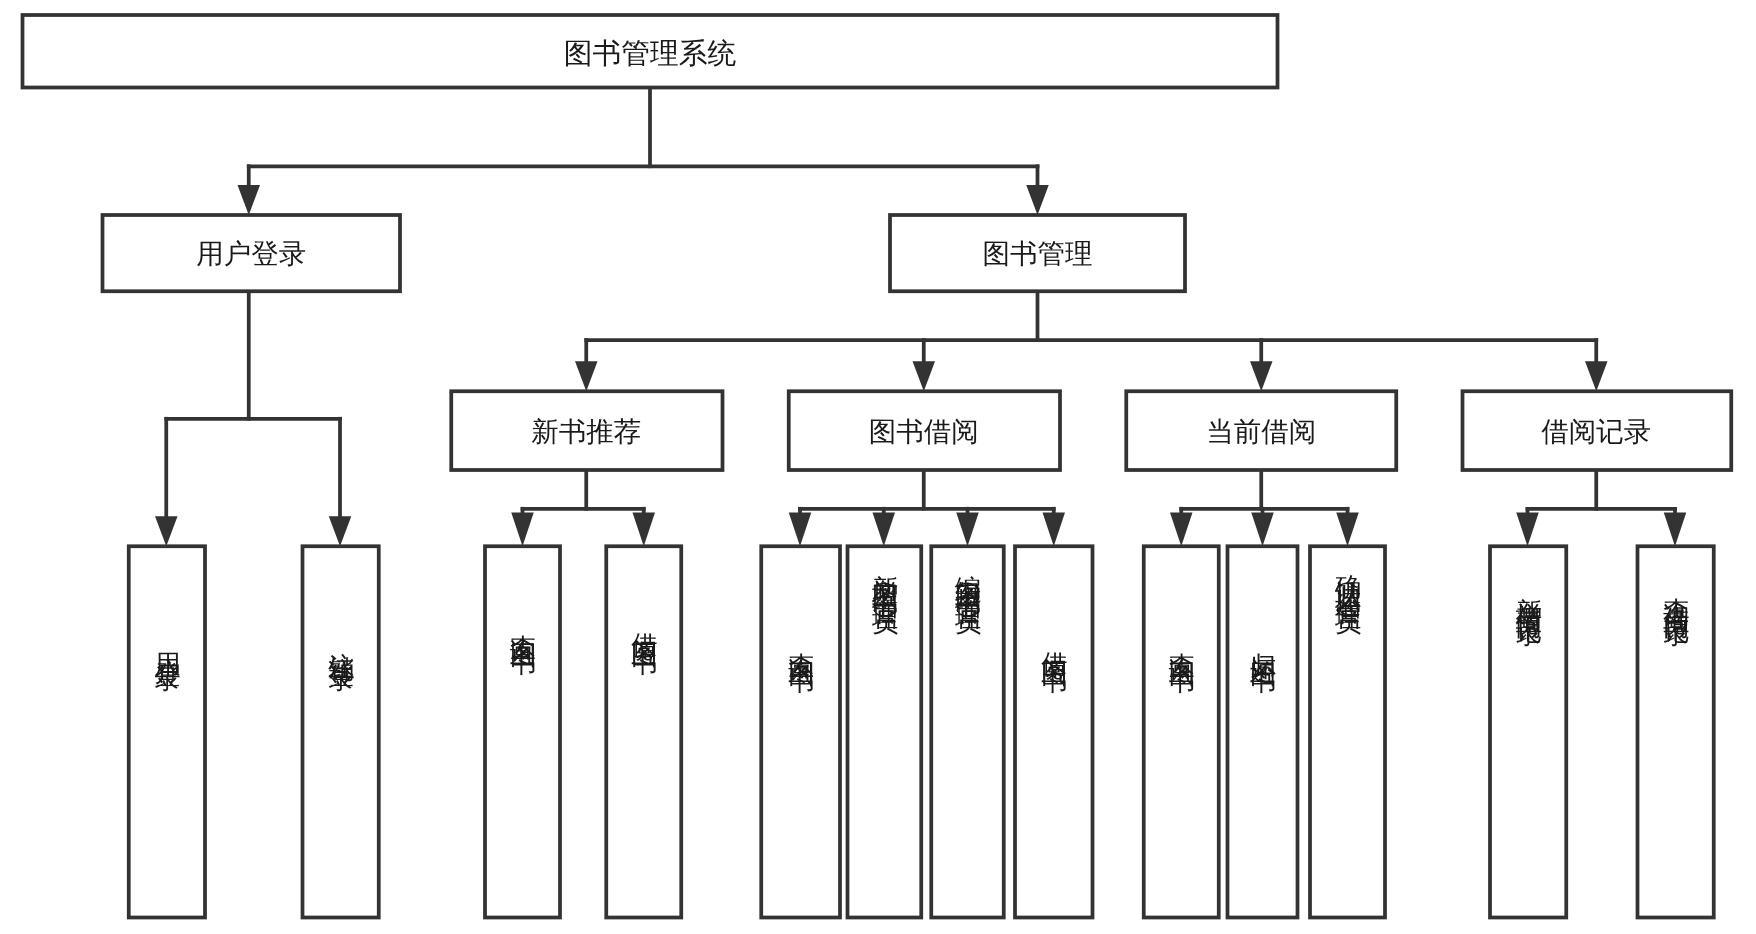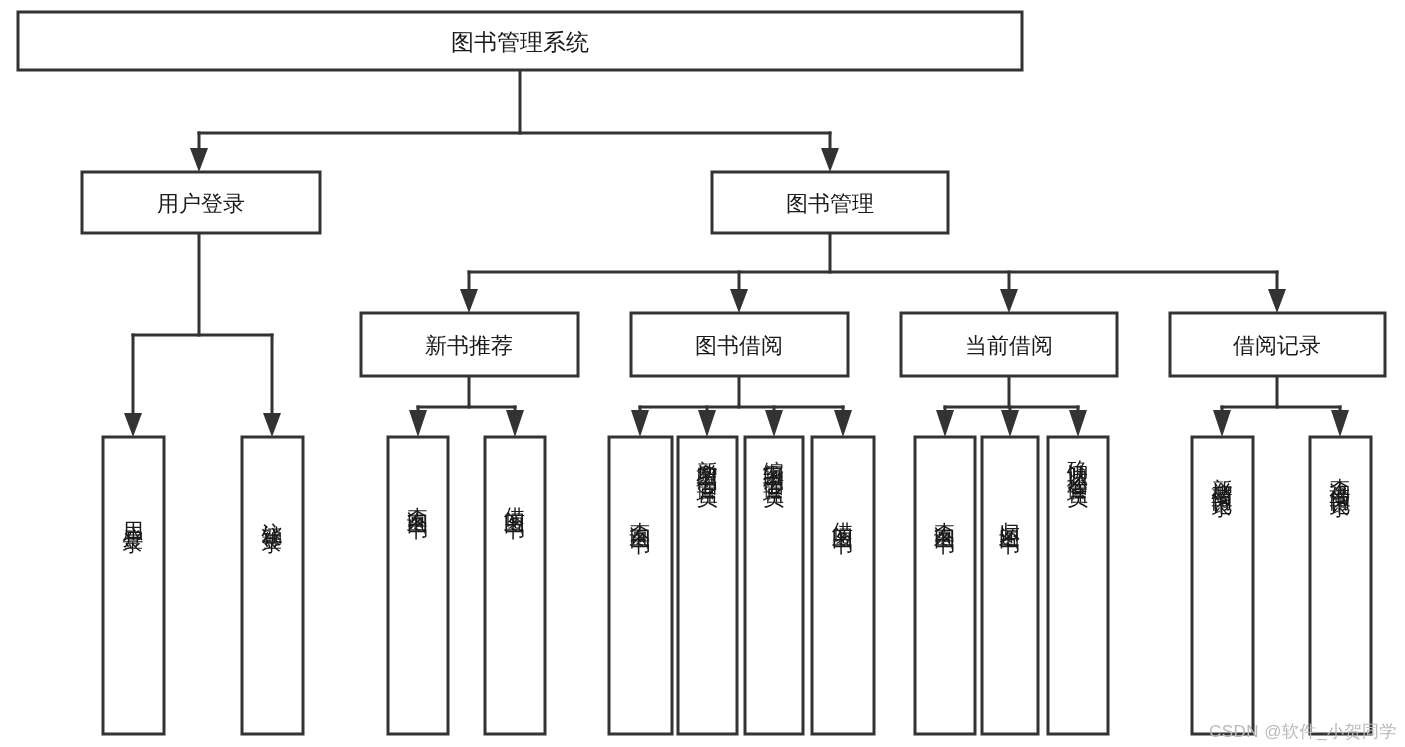--- a/index.html
+++ b/index.html
@@ -254,14 +254,13 @@
     <span class="vlabel" style="margin-top:6px;">确认归还（管理员）</span>
   </div>
 
   <div class="vlabel-wrap" style="left:1192px; top:437px; width:61px; height:297px;">
     <span class="vlabel" style="margin-top:24px;">新增借阅记录</span>
   </div>
   <div class="vlabel-wrap" style="left:1310px; top:437px; width:61px; height:297px;">
     <span class="vlabel" style="margin-top:24px;">查询借阅记录</span>
   </div>
 
-  <div id="watermark">CSDN @软件_小贺同学</div>
 </div>
 
 </body></html>

